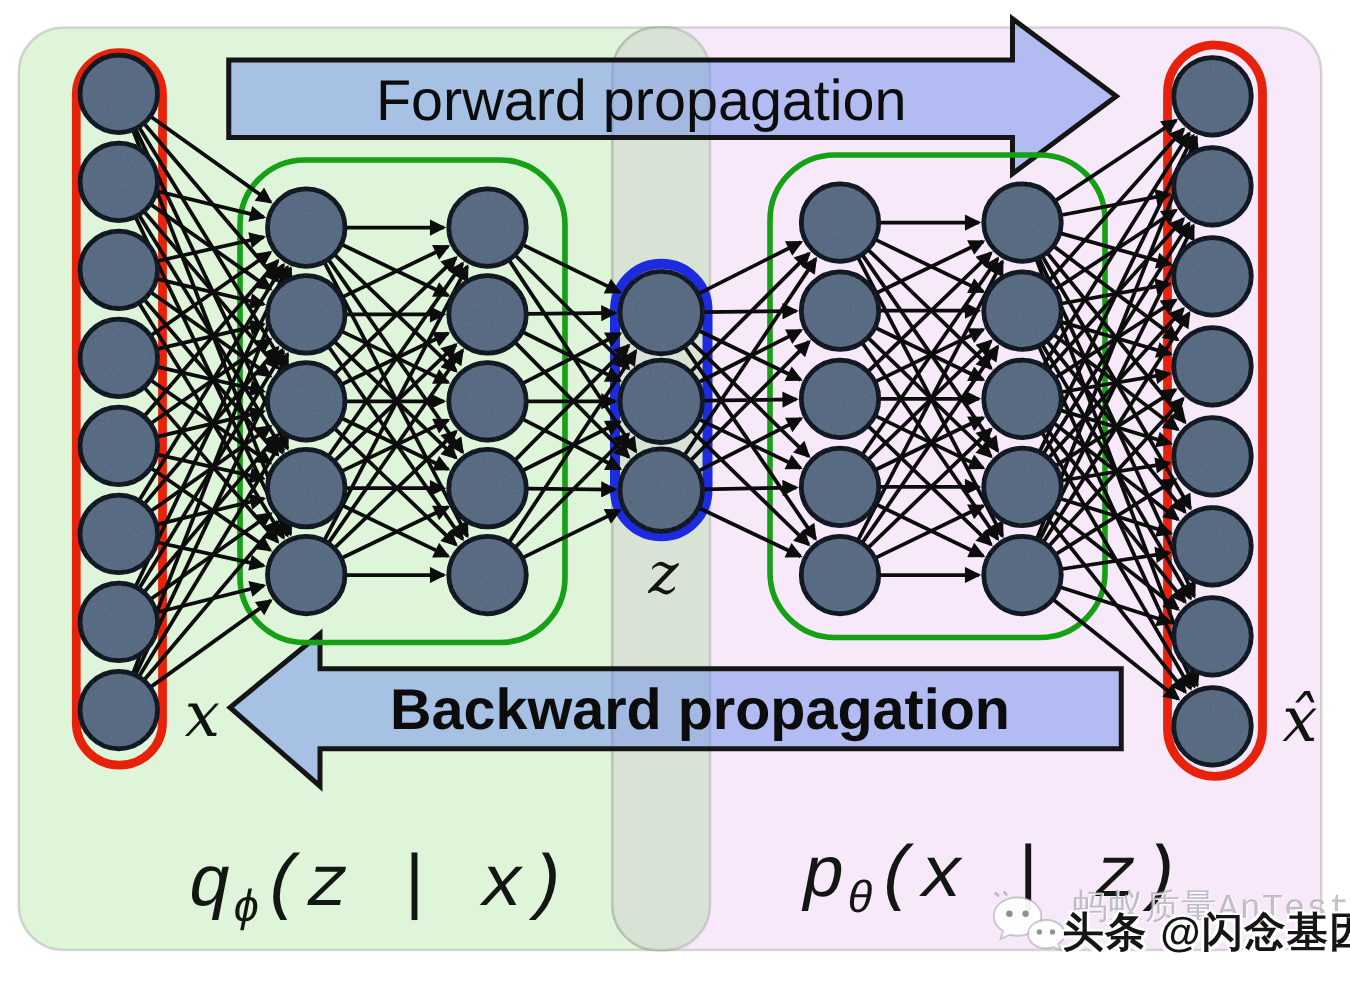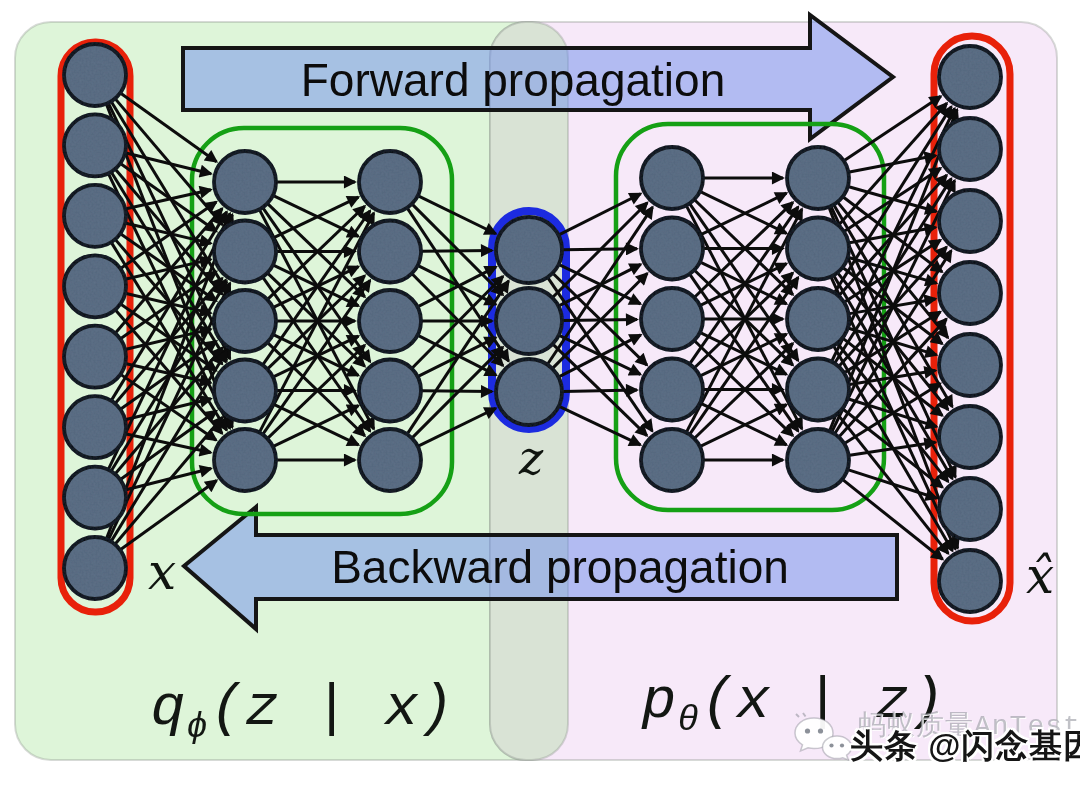--- a/index.html
+++ b/index.html
@@ -4,21 +4,21 @@
 <style>
   html,body{margin:0;padding:0;background:#ffffff;}
   .canvas{position:relative;width:1080px;height:786px;background:#ffffff;overflow:hidden;
           font-family:"Liberation Sans",sans-serif;}
   #net-svg{position:absolute;left:0;top:0;}
 
   .arrow-label{position:absolute;transform:translate(-50%,-50%);
                font-family:"Liberation Sans",sans-serif;font-size:46px;color:#0c0c0c;
                white-space:nowrap;letter-spacing:0px;}
   #fwd-label{left:513px;top:80px;}
-  #bwd-label{left:560px;top:567px;}
+  #bwd-label{left:560px;top:567px;font-weight:bold;}
 
   .mlabel{position:absolute;transform:translate(-50%,-50%);
           font-family:"DejaVu Serif",serif;font-style:italic;color:#101510;white-space:nowrap;}
   #label-x{left:162px;top:572px;font-size:50px;}
   #label-z{left:531px;top:458px;font-size:46px;}
   #label-xhat{left:1040px;top:576px;font-size:50px;}
 
   .formula{position:absolute;transform:translate(-50%,-50%);
            font-family:Liberation Mono, monospace;font-style:italic;font-size:58px;color:#131713;
            white-space:nowrap;}

